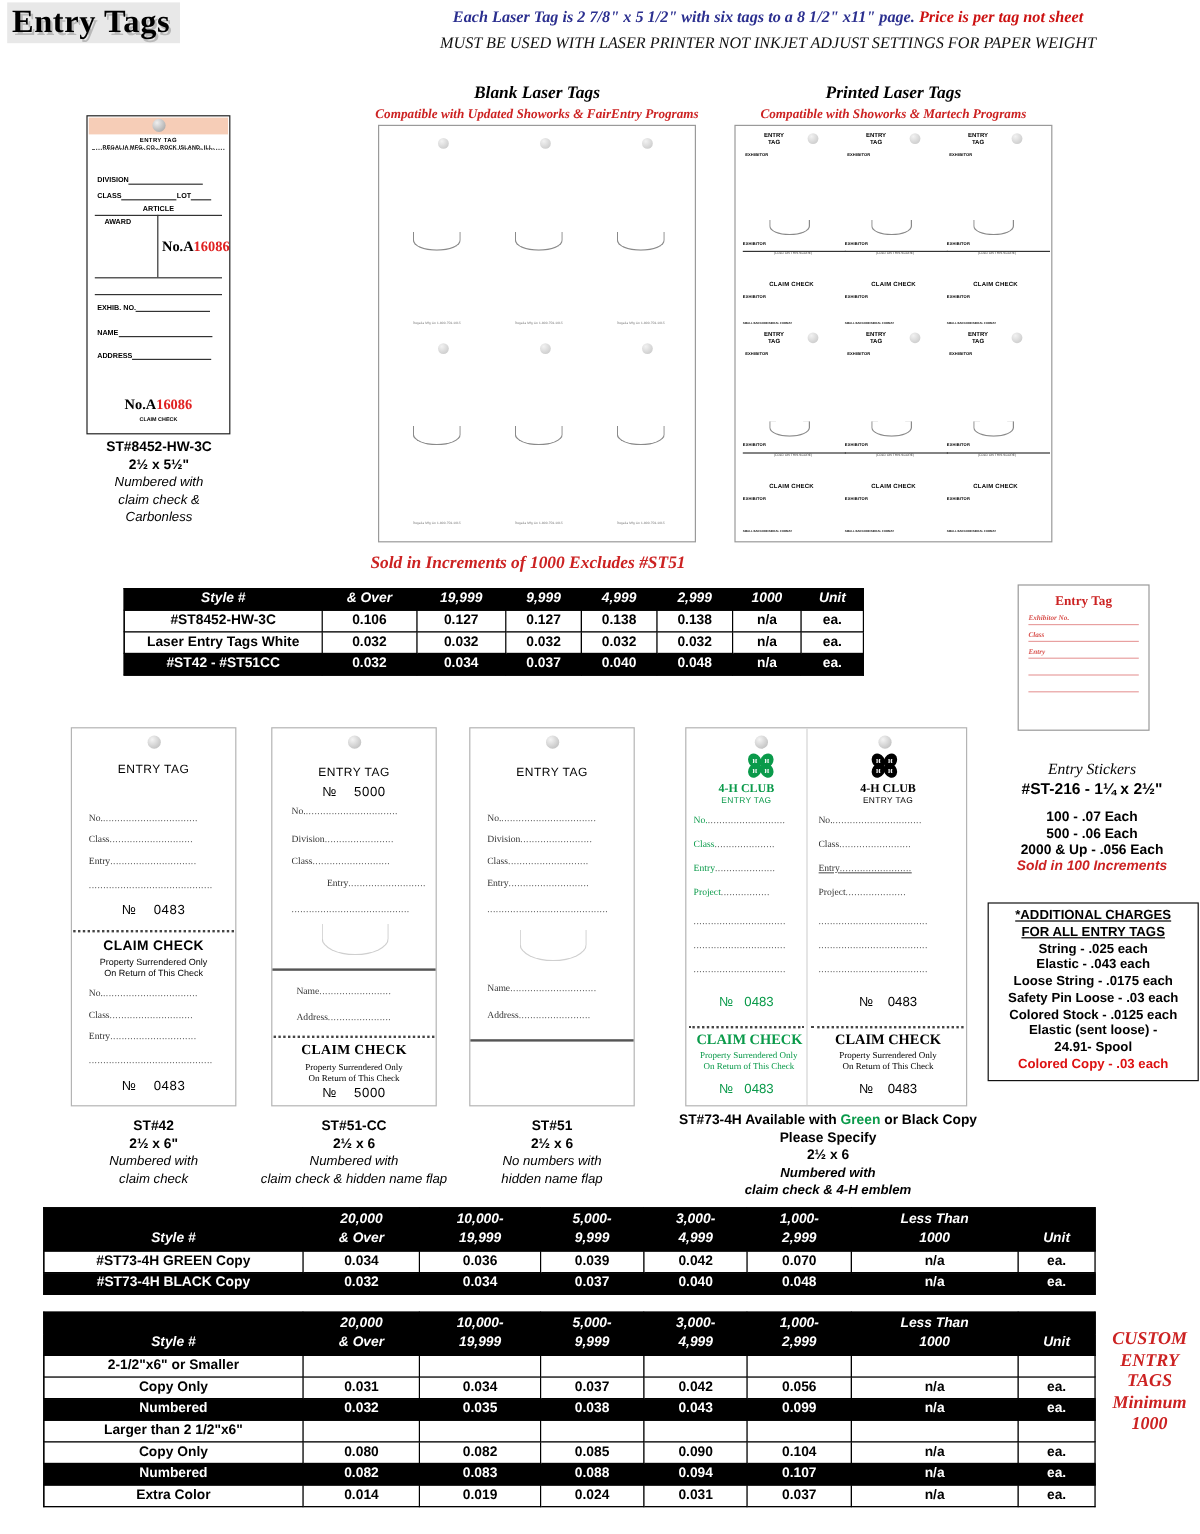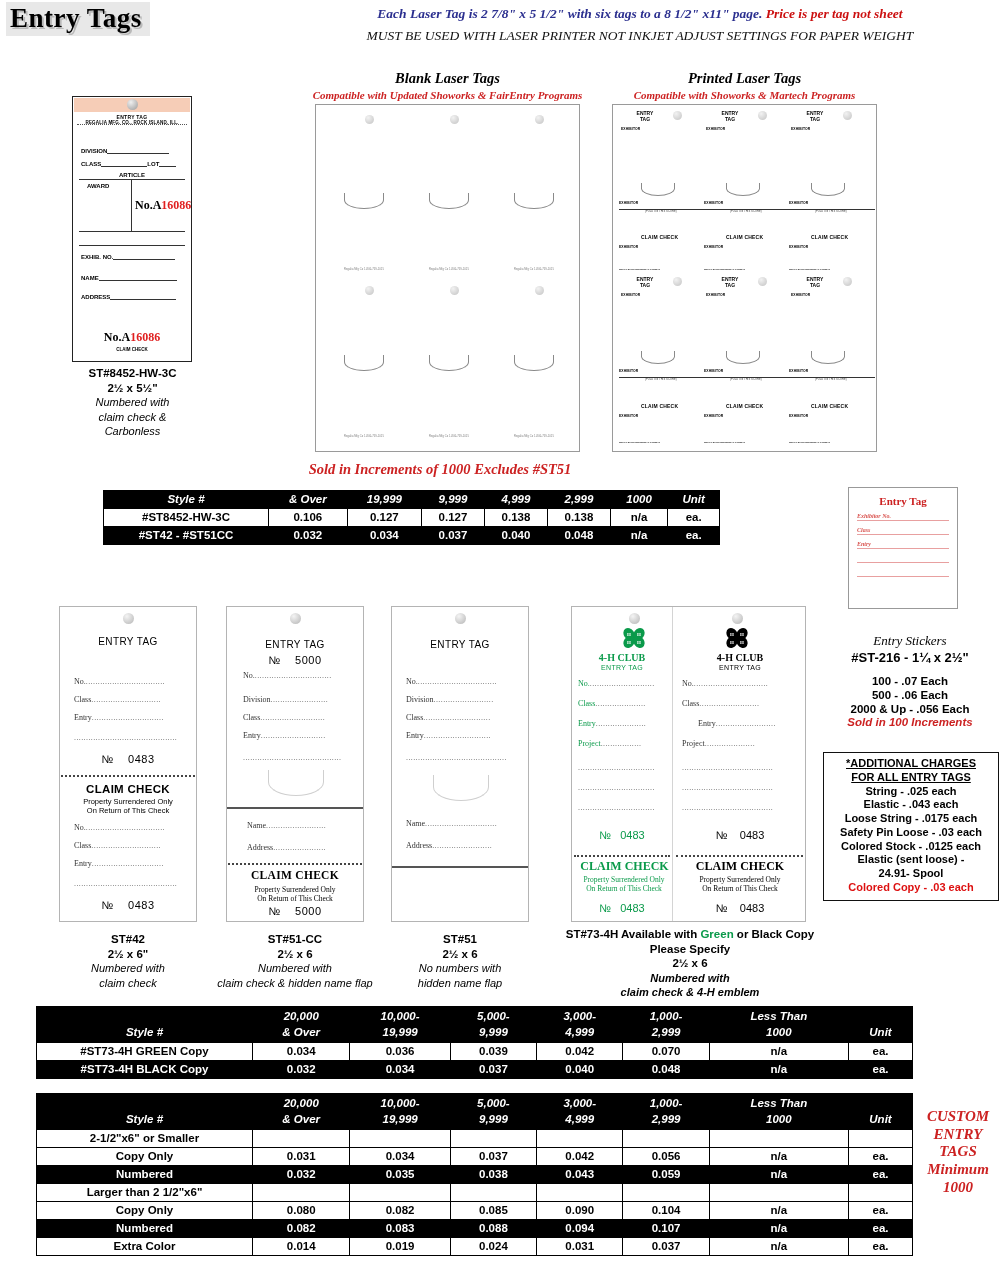--- a/index.html
+++ b/index.html
@@ -373,20 +373,30 @@
         </tr>
       </thead>
     <tbody id="main-body">
         <tr class="rw">
           <td class="style">#ST8452-HW-3C</td>
           <td>0.106</td>
           <td>0.127</td>
           <td>0.127</td>
           <td>0.138</td>
           <td>0.138</td>
+          <td>n/a</td>
+          <td>ea.</td>
+        </tr>
+        <tr class="rw">
+          <td class="style">Laser Entry Tags White</td>
+          <td>0.032</td>
+          <td>0.032</td>
+          <td>0.032</td>
+          <td>0.032</td>
+          <td>0.032</td>
           <td>n/a</td>
           <td>ea.</td>
         </tr>
         <tr class="rb">
           <td class="style">#ST42 - #ST51CC</td>
           <td>0.032</td>
           <td>0.034</td>
           <td>0.037</td>
           <td>0.040</td>
           <td>0.048</td>
@@ -448,21 +458,21 @@
   <div class="numrow" style="top:292px;"><span>№</span>&nbsp;&nbsp;&nbsp;&nbsp;<span>0483</span></div>
 </div>
 
 <div class="stag" id="stag51cc" style="left:226px; top:606px; width:138px; height:316px;">
   <div class="hole2"></div>
   <div class="et" style="top:32px;">ENTRY TAG</div>
   <div class="numrow" style="top:47px;"><span>№</span>&nbsp;&nbsp;&nbsp;&nbsp;<span>5000</span></div>
   <div class="dotline" style="left:16px; top:64px; width:112px;"><span>No.</span><i>................................</i></div>
   <div class="dotline" style="left:16px; top:88px; width:112px;"><span>Division</span><i>........................</i></div>
   <div class="dotline" style="left:16px; top:106px; width:112px;"><span>Class</span><i>...........................</i></div>
-  <div class="dotline" style="left:16px; top:124px; width:112px;"><span>Entry</span><i>...........................</i></div>
+  <div class="dotline" style="left:16px; top:124px; width:112px;text-align:right;"><span>Entry</span><i>...........................</i></div>
   <div class="dotline" style="left:16px; top:146px; width:112px;"><i>.........................................</i></div>
   <div class="scoop" style="left:41px; top:163px;"></div>
   <div class="flap" style="left:0; right:0; top:200px;"></div>
   <div class="dotline" style="left:20px; top:214px; width:112px;"><span>Name</span><i>.........................</i></div>
   <div class="dotline" style="left:20px; top:236px; width:112px;"><span>Address</span><i>......................</i></div>
   <div class="perf" style="left:1px; right:1px; top:256px;"></div>
   <div class="claim" style="top:262px; font-family:'Liberation Serif', serif;">CLAIM CHECK</div>
   <div class="claim-sub" style="top:278px; font-family:'Liberation Serif', serif;"><span>Property Surrendered Only</span><br><span>On Return of This Check</span></div>
   <div class="numrow" style="top:298px;"><span>№</span>&nbsp;&nbsp;&nbsp;&nbsp;<span>5000</span></div>
 </div>
@@ -526,21 +536,21 @@
       <text x="5" y="9">H</text>
         <text x="15" y="9">H</text>
         <text x="5" y="17">H</text>
         <text x="15" y="17">H</text>
     </g>
   </svg>
   <div class="blk" style="position:absolute; left:103px; top:45px; width:130px; text-align:center; font-family:'Liberation Serif', serif; font-weight:bold; font-size:10px;">4-H CLUB</div>
   <div class="blk" style="position:absolute; left:103px; top:57px; width:130px; text-align:center; font-size:7px; letter-spacing:.3px;">ENTRY TAG</div>
   <div class="dotline" style="left:110px; top:72px; width:120px;"><span>No.</span><i>...............................</i></div>
   <div class="dotline" style="left:110px; top:92px; width:120px;"><span>Class</span><i>.........................</i></div>
-  <div class="dotline" style="left:126px; top:112px; width:120px;"><span>Entry</span><i>.........................</i></div>
+  <div class="dotline" style="left:110px; top:112px; width:120px;text-decoration:underline;"><span>Entry</span><i>.........................</i></div>
   <div class="dotline" style="left:110px; top:132px; width:120px;"><span>Project</span><i>.....................</i></div>
   <div class="dotline" style="left:110px; top:156px; width:120px;"><i>......................................</i></div>
   <div class="dotline" style="left:110px; top:176px; width:120px;"><i>......................................</i></div>
   <div class="dotline" style="left:110px; top:196px; width:120px;"><i>......................................</i></div>
   <div class="blk" style="position:absolute; left:103px; top:222px; width:130px; text-align:center; font-size:11px;"><span>№</span>&nbsp;&nbsp;&nbsp;&nbsp;<span>0483</span></div>
   <div class="perf" style="left:104px; right:2px; top:248px;"></div>
   <div class="blk" style="position:absolute; left:103px; top:252px; width:130px; text-align:center; font-family:'Liberation Serif', serif; font-weight:bold; font-size:12px;">CLAIM CHECK</div>
   <div class="blk" style="position:absolute; left:103px; top:268px; width:130px; text-align:center; font-family:'Liberation Serif', serif; font-size:7.5px; line-height:1.2;"><span>Property Surrendered Only</span><br><span>On Return of This Check</span></div>
   <div class="blk" style="position:absolute; left:103px; top:295px; width:130px; text-align:center; font-size:11px;"><span>№</span>&nbsp;&nbsp;&nbsp;&nbsp;<span>0483</span></div>
 </div>
@@ -664,21 +674,21 @@
           <td>0.056</td>
           <td>n/a</td>
           <td>ea.</td>
         </tr>
         <tr class="rb">
           <td class="style">Numbered</td>
           <td>0.032</td>
           <td>0.035</td>
           <td>0.038</td>
           <td>0.043</td>
-          <td>0.059</td>
+          <td>0.099</td>
           <td>n/a</td>
           <td>ea.</td>
         </tr>
         <tr class="rw">
           <td class="style">Larger than 2 1/2"x6"</td>
           <td></td>
           <td></td>
           <td></td>
           <td></td>
           <td></td>

